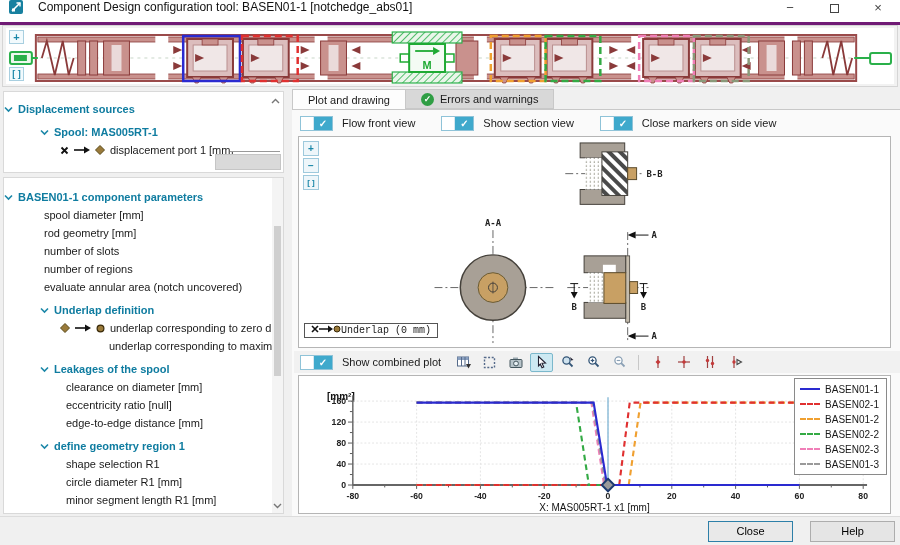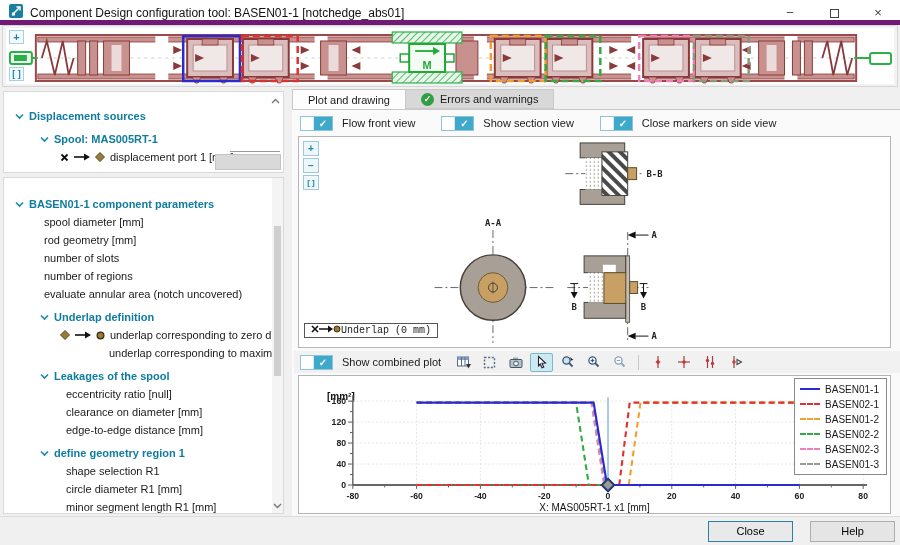--- a/index.html
+++ b/index.html
@@ -1,39 +1,39 @@
 <!DOCTYPE html>
 <html><head>
 <meta charset="utf-8">
 <style>
   *{margin:0;padding:0;box-sizing:border-box}
   html,body{width:900px;height:545px}
   body{position:relative;font-family:"Liberation Sans",sans-serif;font-size:11px;color:#1a1a1a;background:#f0f0f0;overflow:hidden}
 
   
-  .titlebar{position:absolute;top:0;left:0;right:0;height:25px;background:#fff;display:flex;align-items:flex-end;gap:7px;padding:0 9px;border-bottom:5px solid #701a75}
+  .titlebar{position:absolute;top:0;left:0;right:0;height:25px;background:#fff;display:flex;align-items:flex-start;gap:15px;padding:0 9px;border-bottom:3px solid #701a75}
   .title-text{font-size:12px;color:#111}
   .win-controls{margin-left:auto;display:flex;align-items:center;gap:30px;padding-right:6px}
   .wc{font-size:13px;color:#444;width:14px;text-align:center;cursor:default}
   .maxbox{display:inline-block;width:9px;height:9px;border:1.3px solid #444;vertical-align:middle}
 
   
   .strip{position:absolute;top:25px;left:2px;right:2px;height:62px;background:#f2f2f2;border:1px solid #d5d5d5}
   .strip-canvas{position:absolute;left:3px;top:2px;right:3px;bottom:2px;background:#fff}
   .strip-svg{position:absolute;inset:0;width:100%;height:100%}
   .strip-btn{position:absolute;left:3px;width:15px;height:14px;background:#f2fafd;border:1px solid #a8cfe0;color:#1b87a8;font-size:11px;font-weight:bold;line-height:12px;text-align:center;z-index:3;cursor:default}
 
   
   .left-panel{position:absolute;top:88px;left:0;width:289px;bottom:29px;background:#f0f0f0}
   .card{position:absolute;left:3px;right:5px;background:#fff;border:1px solid #d9d9d9;overflow:hidden}
   .card1{top:3px;height:82px}
   .card2{top:89px;bottom:2px;padding-top:2px}
   .t-row{height:18px;display:flex;align-items:center;gap:5px;white-space:nowrap;overflow:hidden;font-size:11px}
   .hd{color:#0f7ca0;font-weight:bold}
-  .hd-row{padding-left:11px;margin-top:15px}
+  .hd-row{padding-left:0;margin-top:8px}
   .sub-hd{padding-left:36px;margin-top:5px}
   .lvl1{padding-left:40px}
   .lvl2{padding-left:56px}
   .lvl2b{padding-left:62px}
   .lvl3{padding-left:105px}
   .ticon{display:inline-flex;align-items:center}
   .chev{display:inline-flex;align-items:center}
   .port-input{position:absolute;right:3px;top:46px;width:50px;height:14px;border:none;border-bottom:1px solid #999;font-size:10px;background:#fff}
   .port-slider{position:absolute;right:2px;top:62px;width:66px;height:16px;background:#d9d9d9;border:1px solid #c5c5c5}
   .scroll-up{position:absolute;right:3px;top:2px}
@@ -311,24 +311,24 @@
 
     <div class="t-row sub-hd">
       <span class="chev">
           <svg width="9" height="7">
             <path d="M1 1.5 L4.5 5 L8 1.5" fill="none" stroke="#1b87a8" stroke-width="1.6"></path>
           </svg>
         </span>
       <span class="hd">Leakages of the spool</span>
     </div>
     <div class="t-row lvl2b">
+        <span>clearance on diameter [mm]</span>
+      </div>
+    <div class="t-row lvl2b">
         <span>eccentricity ratio [null]</span>
-      </div>
-    <div class="t-row lvl2b">
-        <span>clearance on diameter [mm]</span>
       </div>
     <div class="t-row lvl2b">
         <span>edge-to-edge distance [mm]</span>
       </div>
 
     <div class="t-row sub-hd">
       <span class="chev">
           <svg width="9" height="7">
             <path d="M1 1.5 L4.5 5 L8 1.5" fill="none" stroke="#1b87a8" stroke-width="1.6"></path>
           </svg>

